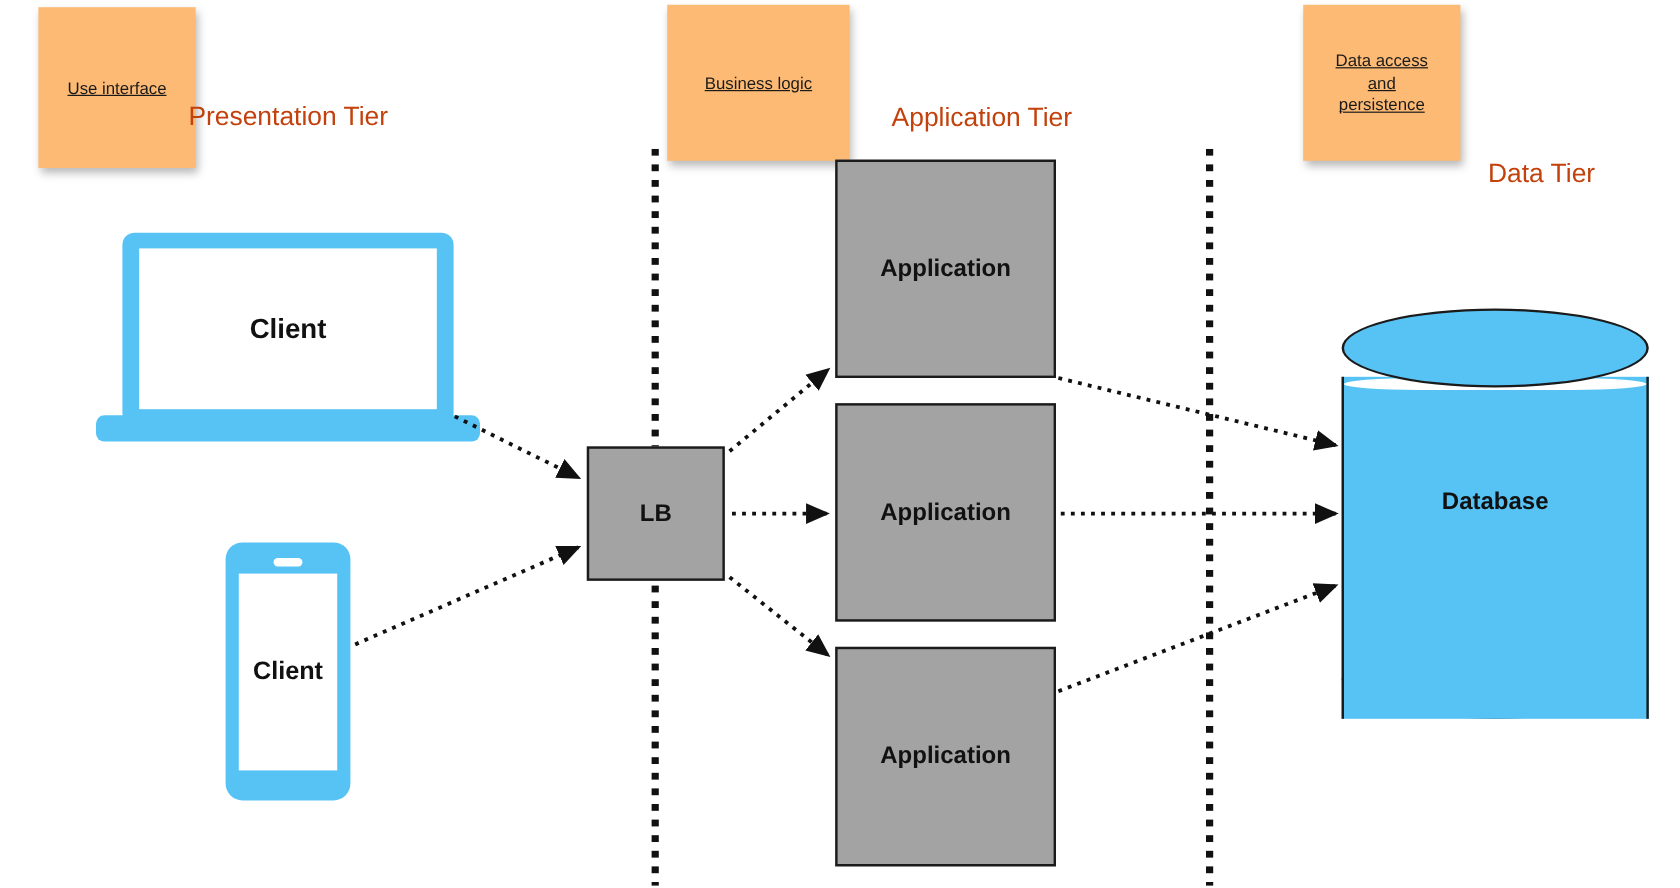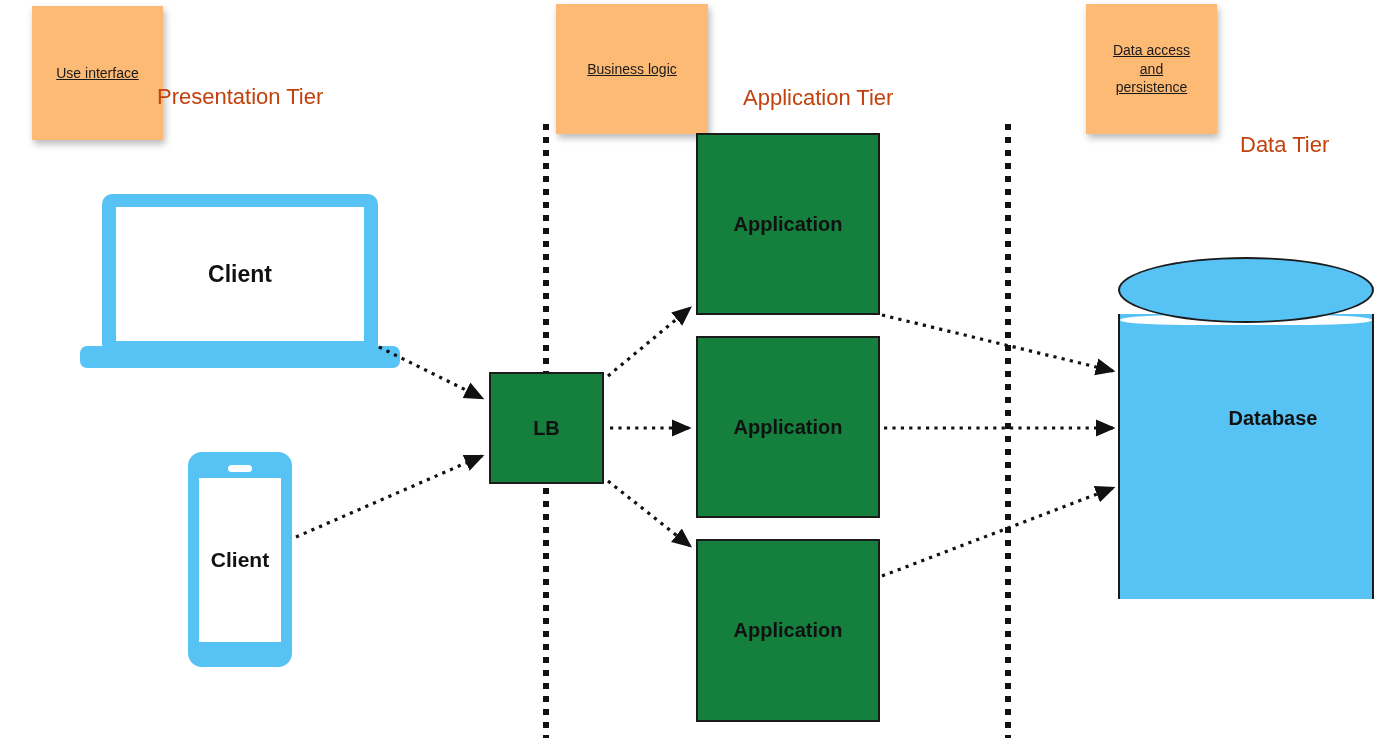--- a/index.html
+++ b/index.html
@@ -109,21 +109,21 @@
     align-items: center;
     justify-content: center;
     font-size: 21px;
     font-weight: bold;
     color: #111;
   }
 
   
   .node-box {
     position: absolute;
-    background: #15803d;
+    background: #a3a3a3;
     border: 2px solid #1b1b1b;
     box-sizing: border-box;
     display: flex;
     align-items: center;
     justify-content: center;
     color: #111;
     font-size: 20px;
     font-weight: bold;
   }
   .node-box.lb { font-size: 20px; }
@@ -170,21 +170,20 @@
   }
   .db-label {
     position: absolute;
     left: 0; top: 150px;
     width: 256px;
     text-align: center;
     font-size: 20px;
     font-weight: bold;
     color: #111;
     z-index: 4;
-    margin-left: 27px;
   }
 
   
   #arrows {
     position: absolute;
     left: 0; top: 0;
     width: 1400px; height: 740px;
     pointer-events: none;
     z-index: 5;
   }

